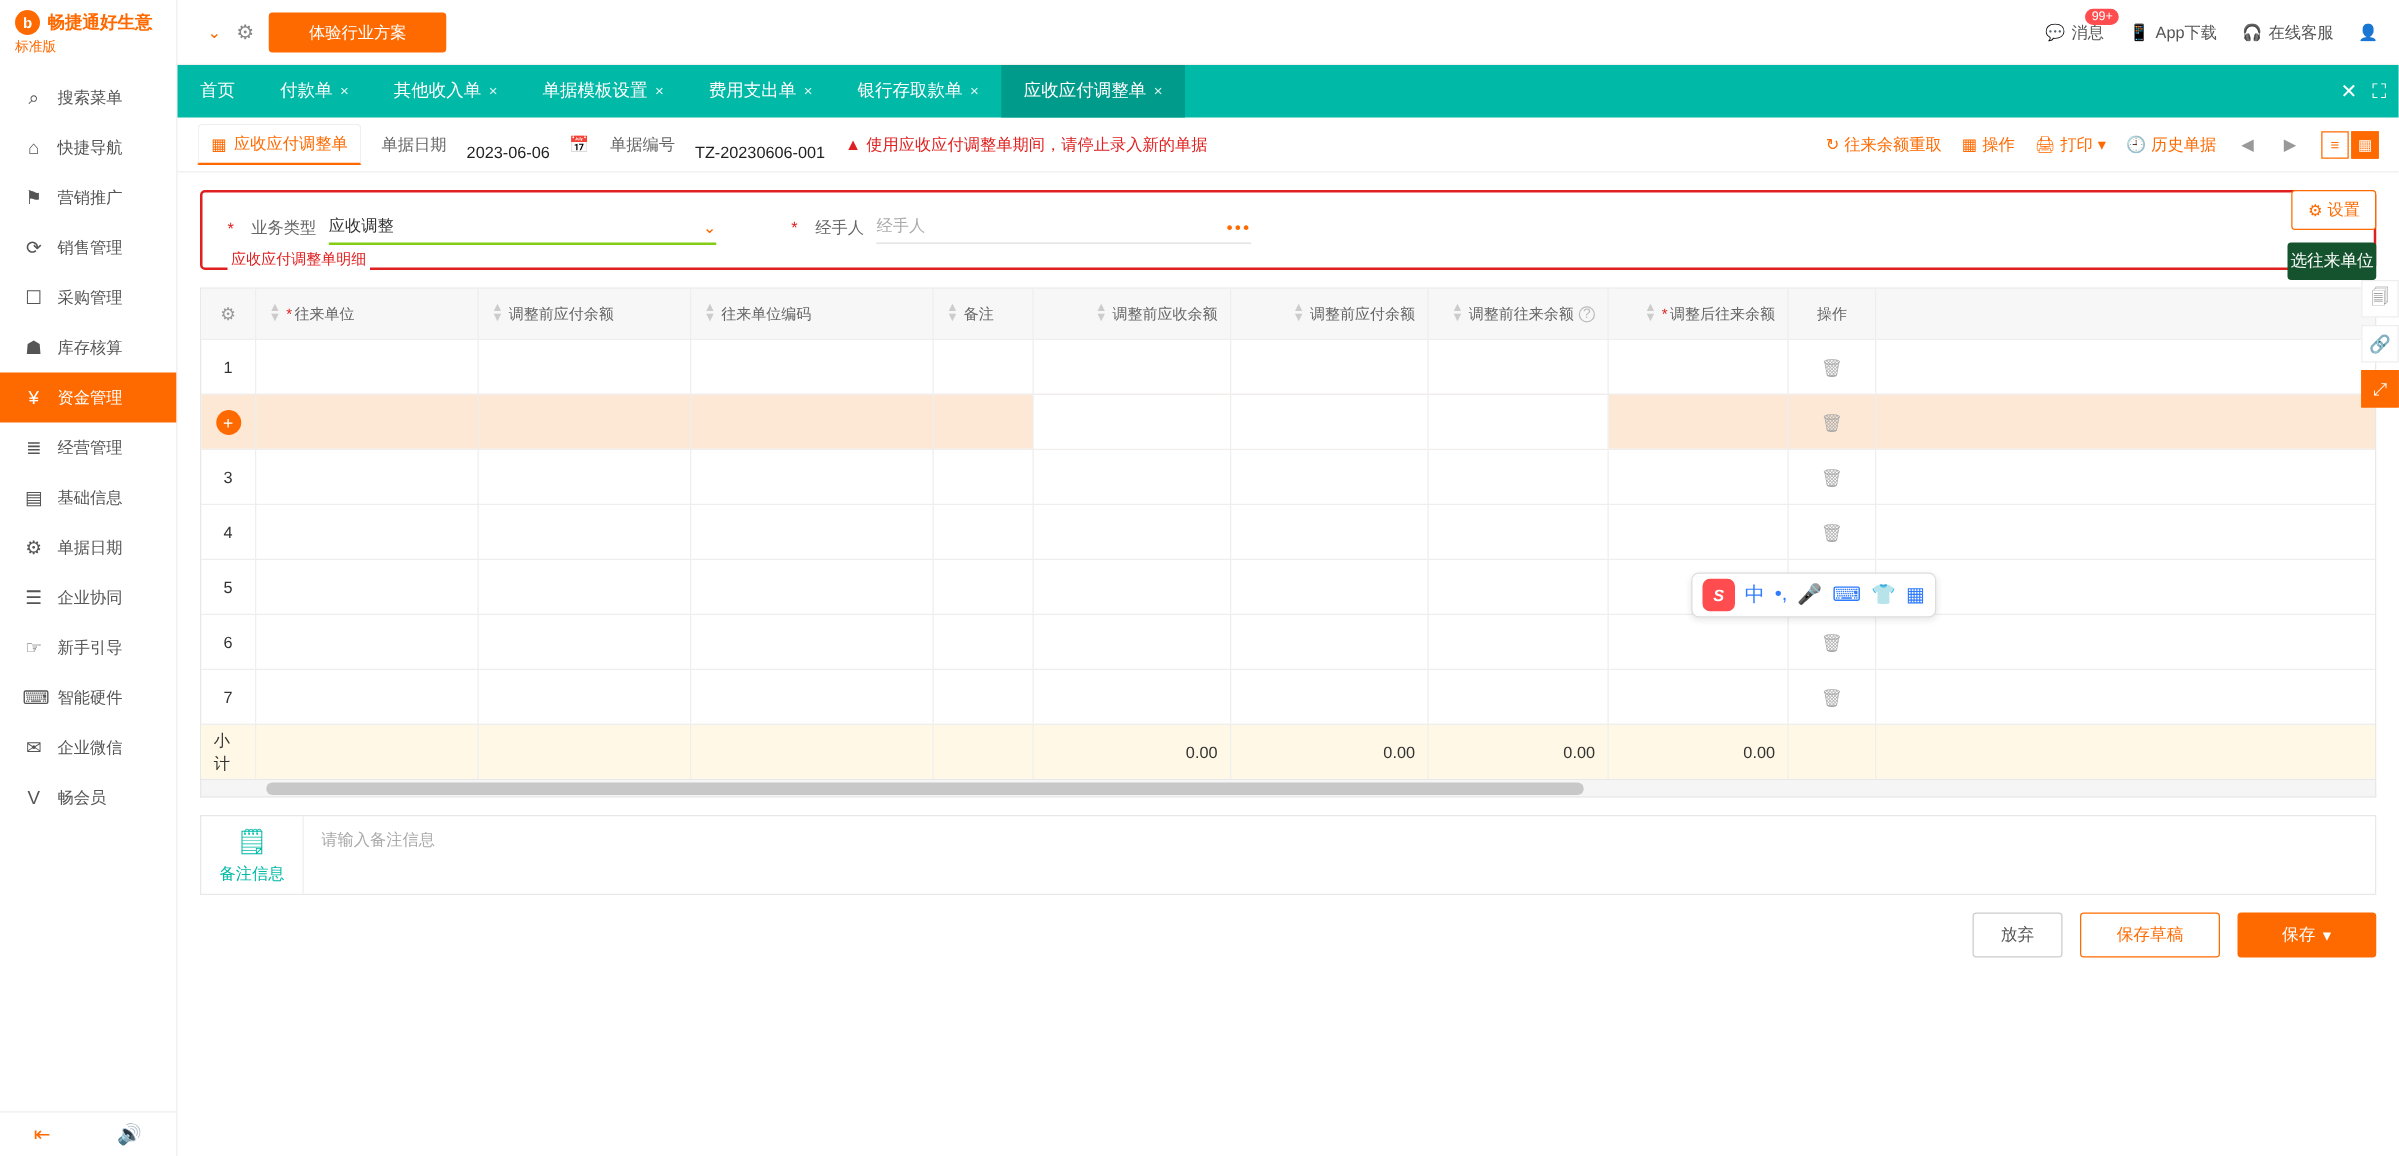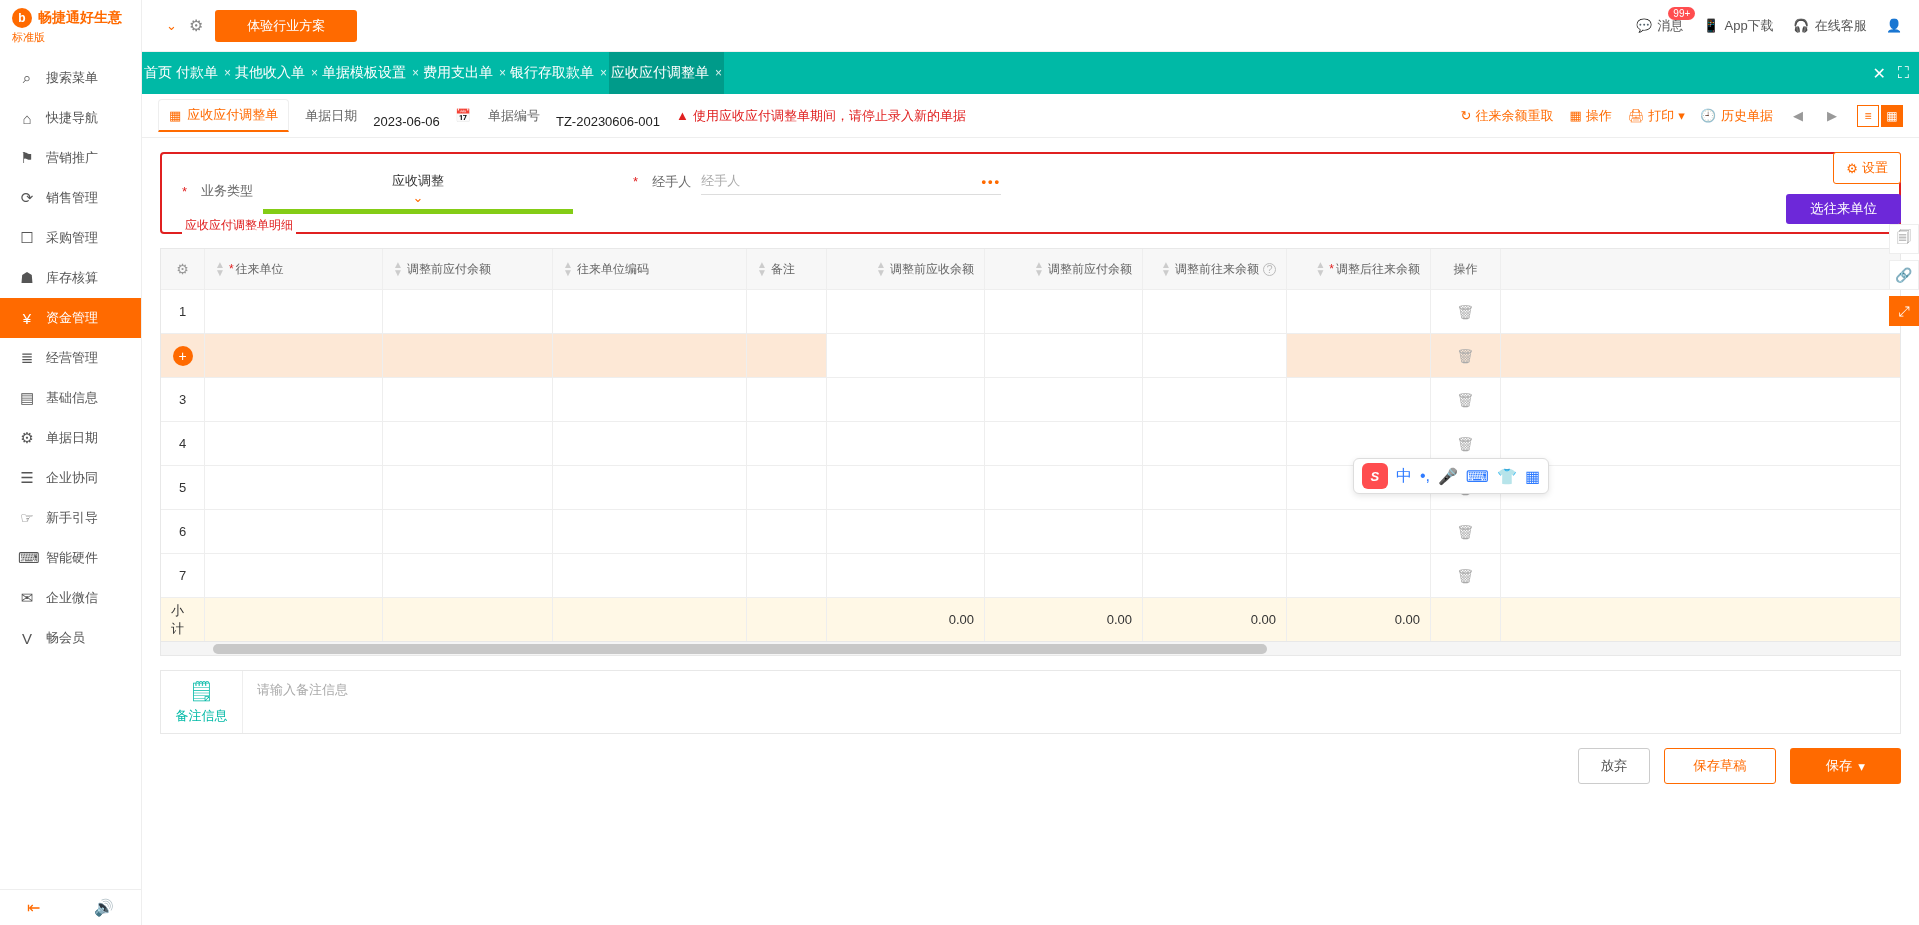--- a/index.html
+++ b/index.html
@@ -20,47 +20,47 @@
 .topbar { height: 52px; display: flex; align-items: center; padding: 0 16px; gap: 12px; border-bottom: 1px solid #f0f0f0; }
 .org-select { display: flex; align-items: center; gap: 8px; color: #888; }
 .org-select .chev { color: #ff6a00; }
 .gear { color: #888; font-size: 16px; }
 .btn-orange { background: #ff6a00; color: #fff; border: none; padding: 7px 32px; border-radius: 3px; cursor: pointer; font-size: 13px; }
 .btn-outline-orange { background: #fff; color: #ff6a00; border: 1px solid #ff6a00; padding: 6px 12px; border-radius: 3px; cursor: pointer; font-size: 13px; display: inline-flex; align-items: center; gap: 4px; }
 .topbar-right { margin-left: auto; display: flex; align-items: center; gap: 20px; color: #555; }
 .top-item { display: flex; align-items: center; gap: 5px; cursor: pointer; position: relative; }
 .badge99 { position: absolute; top: -10px; right: -12px; background: #ff4d4f; color: #fff; font-size: 10px; padding: 1px 5px; border-radius: 8px; }
 .tabs { height: 42px; background: #00b9a6; display: flex; align-items: stretch; color: #fff; position: relative; }
-.tab { display: flex; align-items: center; padding: 0 2px; cursor: pointer; font-size: 14px; gap: 6px; }
+.tab { display: flex; align-items: center; padding: 0 18px; cursor: pointer; font-size: 14px; gap: 6px; }
 .tab.active { background: #009b8a; }
 .tab .close-x { font-size: 12px; opacity: .85; }
 .tabs-right { margin-left: auto; display: flex; align-items: center; padding-right: 10px; gap: 12px; font-size: 16px; }
 .toolbar { height: 44px; display: flex; align-items: center; padding: 0 16px; gap: 16px; border-bottom: 1px solid #eee; }
 .doc-tab { display: flex; align-items: center; gap: 6px; padding: 6px 10px; border: 1px solid #eee; border-bottom: 2px solid #ff6a00; color: #ff6a00; border-radius: 4px 4px 0 0; }
 .doc-tab .dicon { color: #ff6a00; }
 .tb-label { color: #666; }
 .tb-val { color: #222; margin-top: 12px; }
 .warn { color: #e02020; display: flex; align-items: center; gap: 4px; }
 .toolbar-right { margin-left: auto; display: flex; align-items: center; gap: 16px; color: #ff6a00; }
 .tb-action { display: flex; align-items: center; gap: 4px; cursor: pointer; }
 .view-toggle { display: flex; gap: 2px; }
 .view-toggle .vt { width: 22px; height: 22px; border: 1px solid #ff6a00; display: flex; align-items: center; justify-content: center; font-size: 12px; }
 .view-toggle .vt.active { background: #ff6a00; color: #fff; }
 .form-area { padding: 14px 18px 4px; position: relative; }
 .red-box { border: 2px solid #e02020; border-radius: 4px; padding: 14px 20px 18px; display: flex; gap: 60px; align-items: flex-start; position: relative; }
 .fld { display: flex; align-items: center; gap: 10px; }
 .fld .req { color: #e02020; margin-right: 4px; }
 .fld label { color: #666; }
-.fld .sel { min-width: 310px; border-bottom: 5px solid #84cc16; padding: 4px 0; display: flex; justify-content: space-between; align-items: center; color: #333; flex-direction: column; }
+.fld .sel { min-width: 310px; border-bottom: 2px solid #84cc16; padding: 4px 0; display: flex; justify-content: space-between; align-items: center; color: #333; }
 .fld .sel .chev { color: #ff6a00; }
 .fld .inp { min-width: 300px; border-bottom: 1px solid #ddd; padding: 4px 0; display: flex; justify-content: space-between; align-items: center; color: #aaa; }
 .fld .inp .dots { color: #ff6a00; font-weight: bold; letter-spacing: 2px; }
 .detail-title { color: #e02020; font-size: 12px; position: absolute; left: 20px; bottom: -2px; background: #fff; padding: 0 3px; }
 .form-right { position: absolute; right: 18px; top: 14px; display:flex; flex-direction:column; align-items:flex-end; gap:10px; }
-.btn-select-unit { background: #6d28d9; color: #fff; padding: 6px 24px; border:none; border-radius:3px; cursor:pointer; }
+.btn-select-unit { background: #14532d; color: #fff; padding: 6px 2px; border:none; border-radius:3px; cursor:pointer; }
 .table-wrap { margin: 10px 18px 0; border: 1px solid #e8e8e8; }
 .thead { display: flex; background: #f7f7f7; height: 40px; align-items: stretch; font-size: 12px; color: #666; }
 .th, .td { border-right: 1px solid #eee; display: flex; align-items: center; padding: 0 10px; position: relative; }
 .th .sort { color: #ccc; font-size: 10px; line-height: 8px; margin-right: 4px; display:flex; flex-direction:column; }
 .th .hinfo { color: #bbb; margin-left: 4px; font-size: 11px; border:1px solid #bbb; border-radius:50%; width:13px; height:13px; display:inline-flex; align-items:center; justify-content:center; }
 .col-idx { width: 44px; justify-content: center; }
 .col-unit { width: 178px; }
 .col-code { width: 170px; }
 .col-name { width: 194px; }
 .col-remark { width: 80px; }

